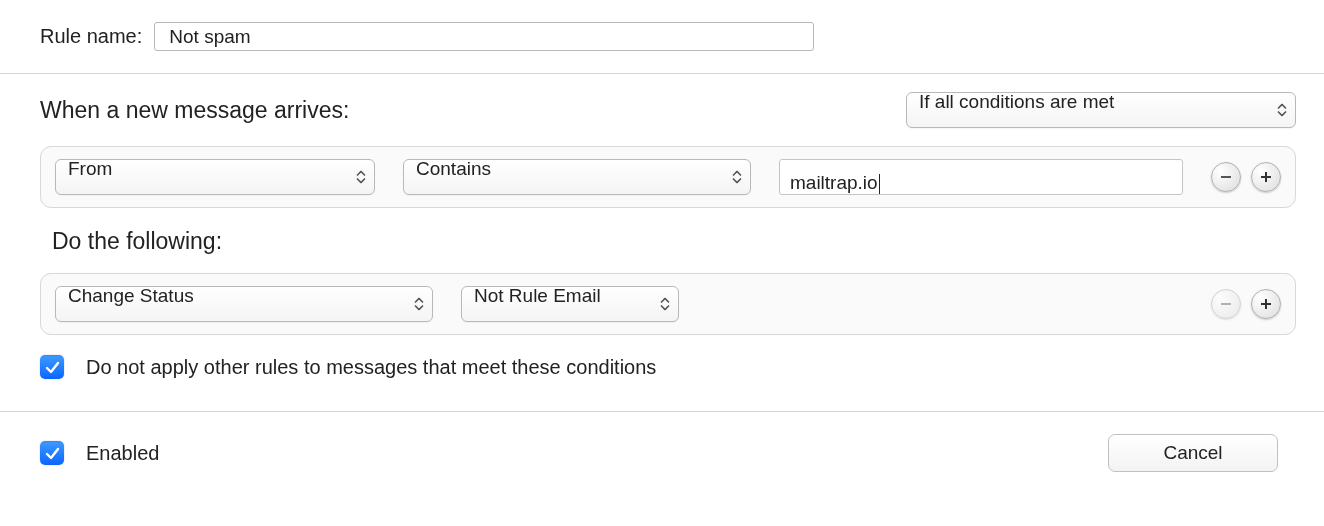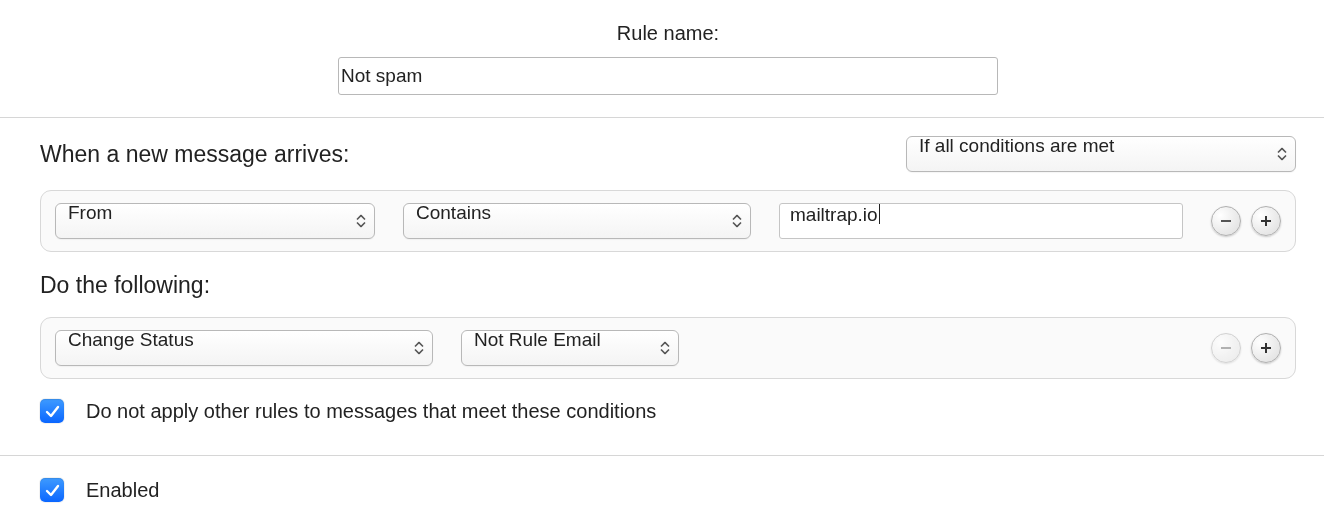--- a/index.html
+++ b/index.html
@@ -6,27 +6,27 @@
     body {
       font-family: -apple-system, BlinkMacSystemFont, "Helvetica Neue", Arial, sans-serif;
       font-size: 19px;
       color: #222;
       background: #fff;
       width: 1324px;
       height: 526px;
       padding: 22px 28px 18px 40px;
     }
     .row { display: flex; align-items: center; }
-    .rule-name-row { gap: 12px; margin-bottom: 22px; flex-direction: column; }
+    .rule-name-row { gap: 12px; margin-bottom: 22px; }
     .rule-name-label { font-size: 20px; }
     .text-input {
-      height: 38px;
+      height: 29px;
       border: 1px solid #b8b8b8;
       border-radius: 3px;
-      padding: 0 2px;
+      padding: 0 14px;
       font-size: 19px;
       color: #222;
       background: #fff;
       outline: none;
     }
     .rule-name-input { width: 660px; }
     .divider {
       border: none;
       border-top: 1px solid #d6d6d6;
       margin: 0 -28px 18px -40px;
@@ -84,21 +84,21 @@
       border-radius: 50%;
       border: 1px solid #b0b0b0;
       background: radial-gradient(circle at 30% 30%, #ffffff 0%, #eaeaea 60%, #dedede 100%);
       box-shadow: 0 1px 2px rgba(0,0,0,0.2);
       display: inline-flex;
       align-items: center;
       justify-content: center;
       cursor: pointer;
     }
     .round-btn svg { display:block; }
-    .action-label-row { margin-bottom: 18px; }
+    .action-label-row { margin-bottom: 18px; margin-left: 12px; }
     .checkbox-row { display: flex; align-items: center; gap: 22px; margin-top: 2px; }
     .mac-checkbox {
       width: 24px; height: 24px;
       border-radius: 5px;
       background: linear-gradient(#3e9bff, #0a66ff);
       display: inline-flex;
       align-items: center;
       justify-content: center;
       box-shadow: 0 0 0 1px rgba(0,0,0,0.05), 0 1px 1px rgba(0,0,0,0.1) inset;
     }
@@ -186,21 +186,21 @@
     <span>Contains</span>
     <span class="popup-chevrons">
       <svg width="10" height="6">
           <polyline points="1,5 5,1 9,5" fill="none" stroke="#555" stroke-width="1.6"></polyline>
         </svg>
       <svg width="10" height="6">
           <polyline points="1,1 5,5 9,1" fill="none" stroke="#555" stroke-width="1.6"></polyline>
         </svg>
     </span>
   </div>
-  <div class="value-input" style="display:flex;align-items:flex-start;">
+  <div class="value-input" style="display:flex;align-items:flex-end;">
     <span>mailtrap.io</span>
       <span class="caret-line"></span>
   </div>
   <div class="pm-buttons">
     <div class="round-btn">
       <svg width="14" height="14">
           <line x1="2" y1="7" x2="12" y2="7" stroke="#555" stroke-width="2"></line>
         </svg>
     </div>
     <div class="round-btn">
@@ -266,13 +266,16 @@
 <div class="footer">
   <div class="checkbox-row" style="margin-top:0">
     <span class="mac-checkbox">
       <svg width="16" height="16">
           <polyline points="3,9 7,13 14,4" fill="none" stroke="#fff" stroke-width="2.4" stroke-linecap="round" stroke-linejoin="round"></polyline>
         </svg>
     </span>
     <span style="font-size:20px">Enabled</span>
   </div>
   <div class="footer-spacer"></div>
+  <div class="btn btn-default">
+    <span>Cancel</span>
+  </div>
 </div>
 
 </body></html>

